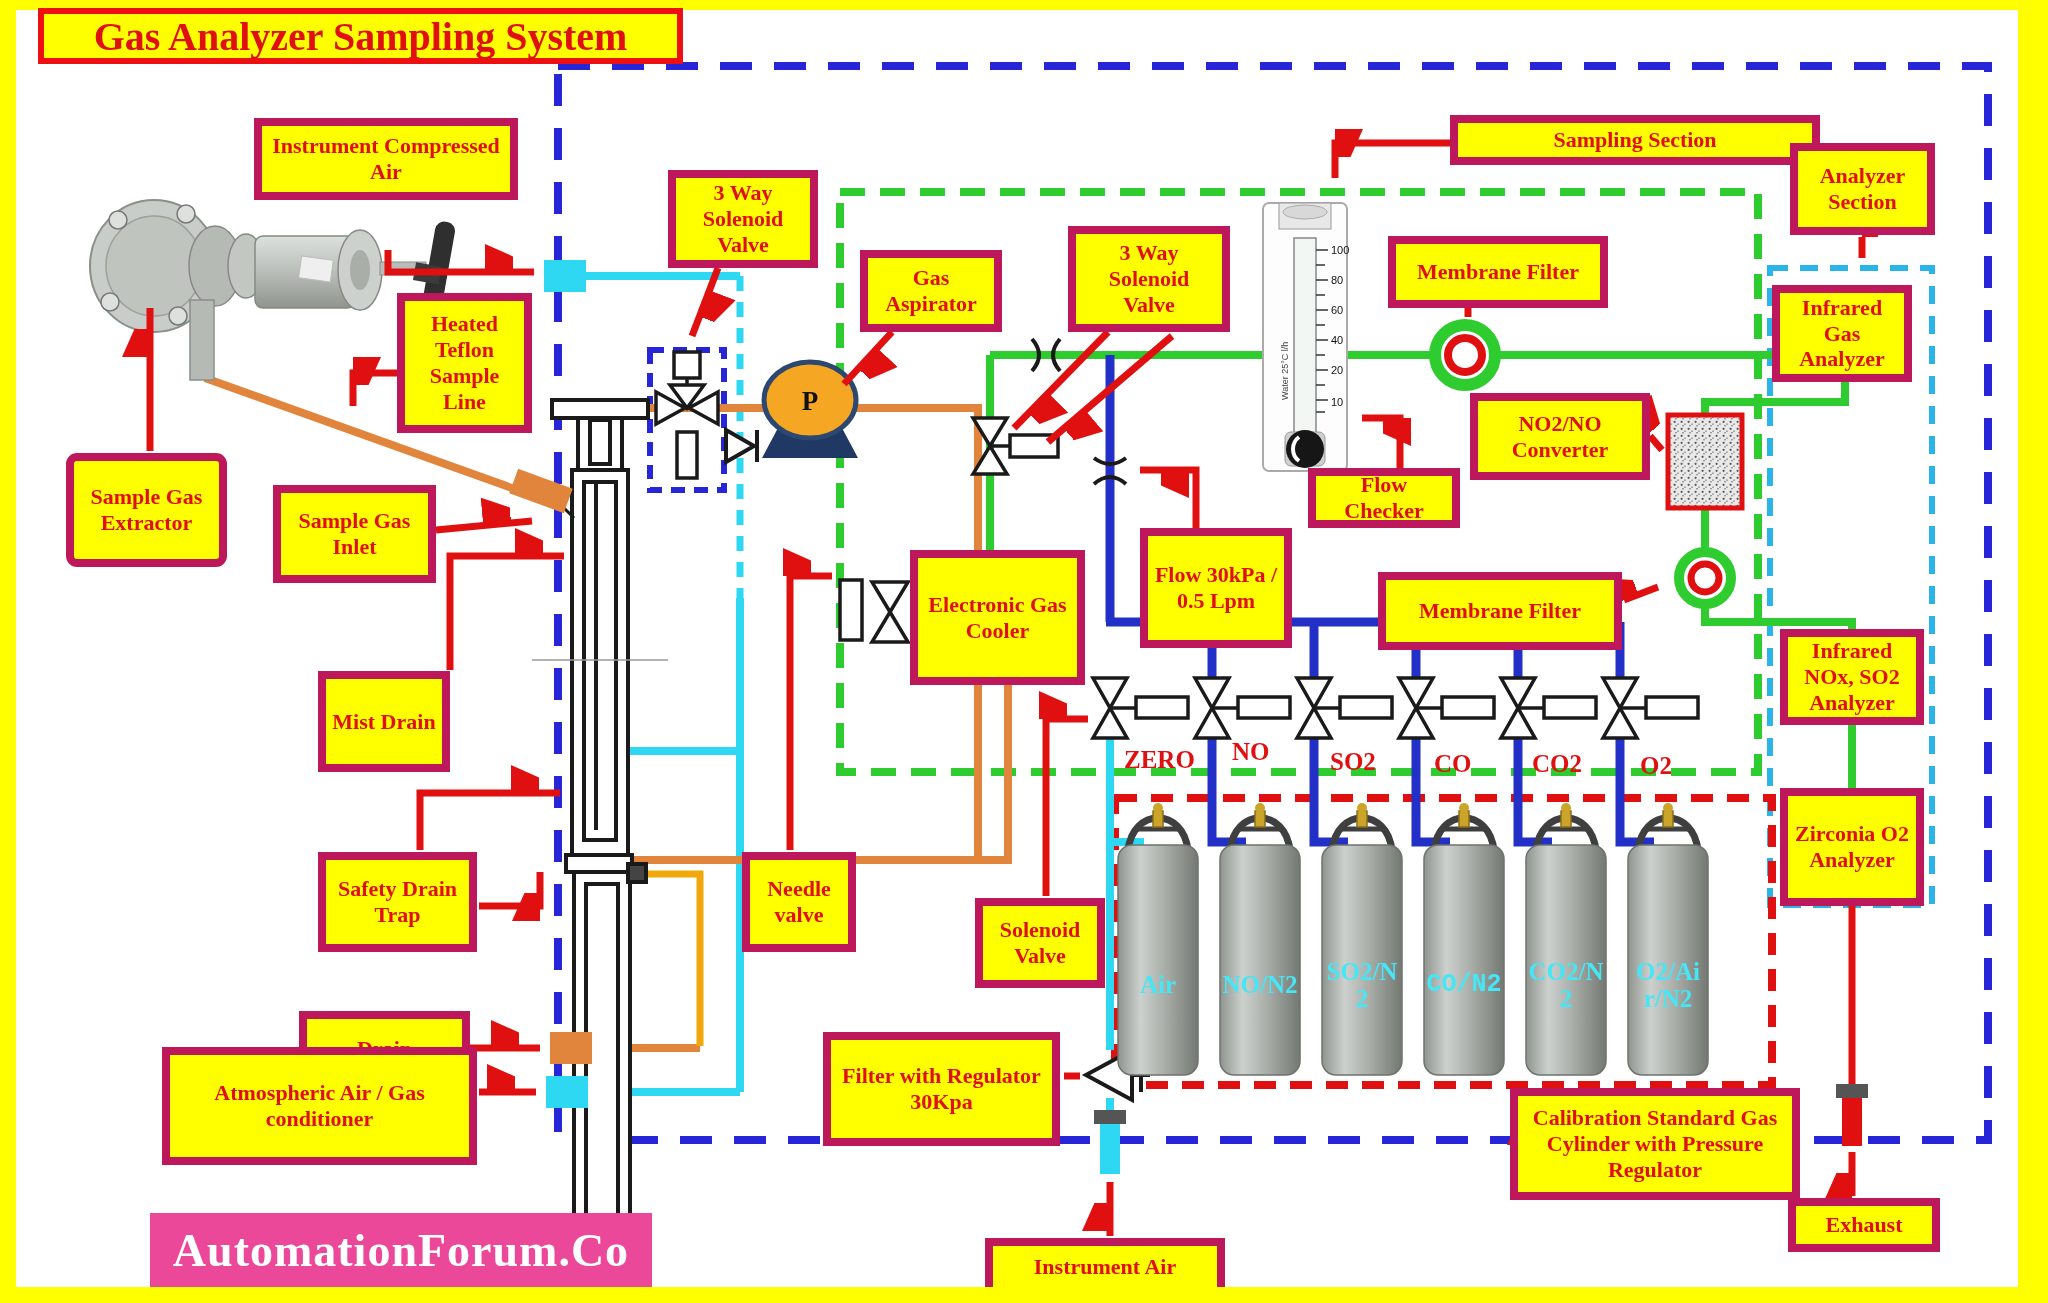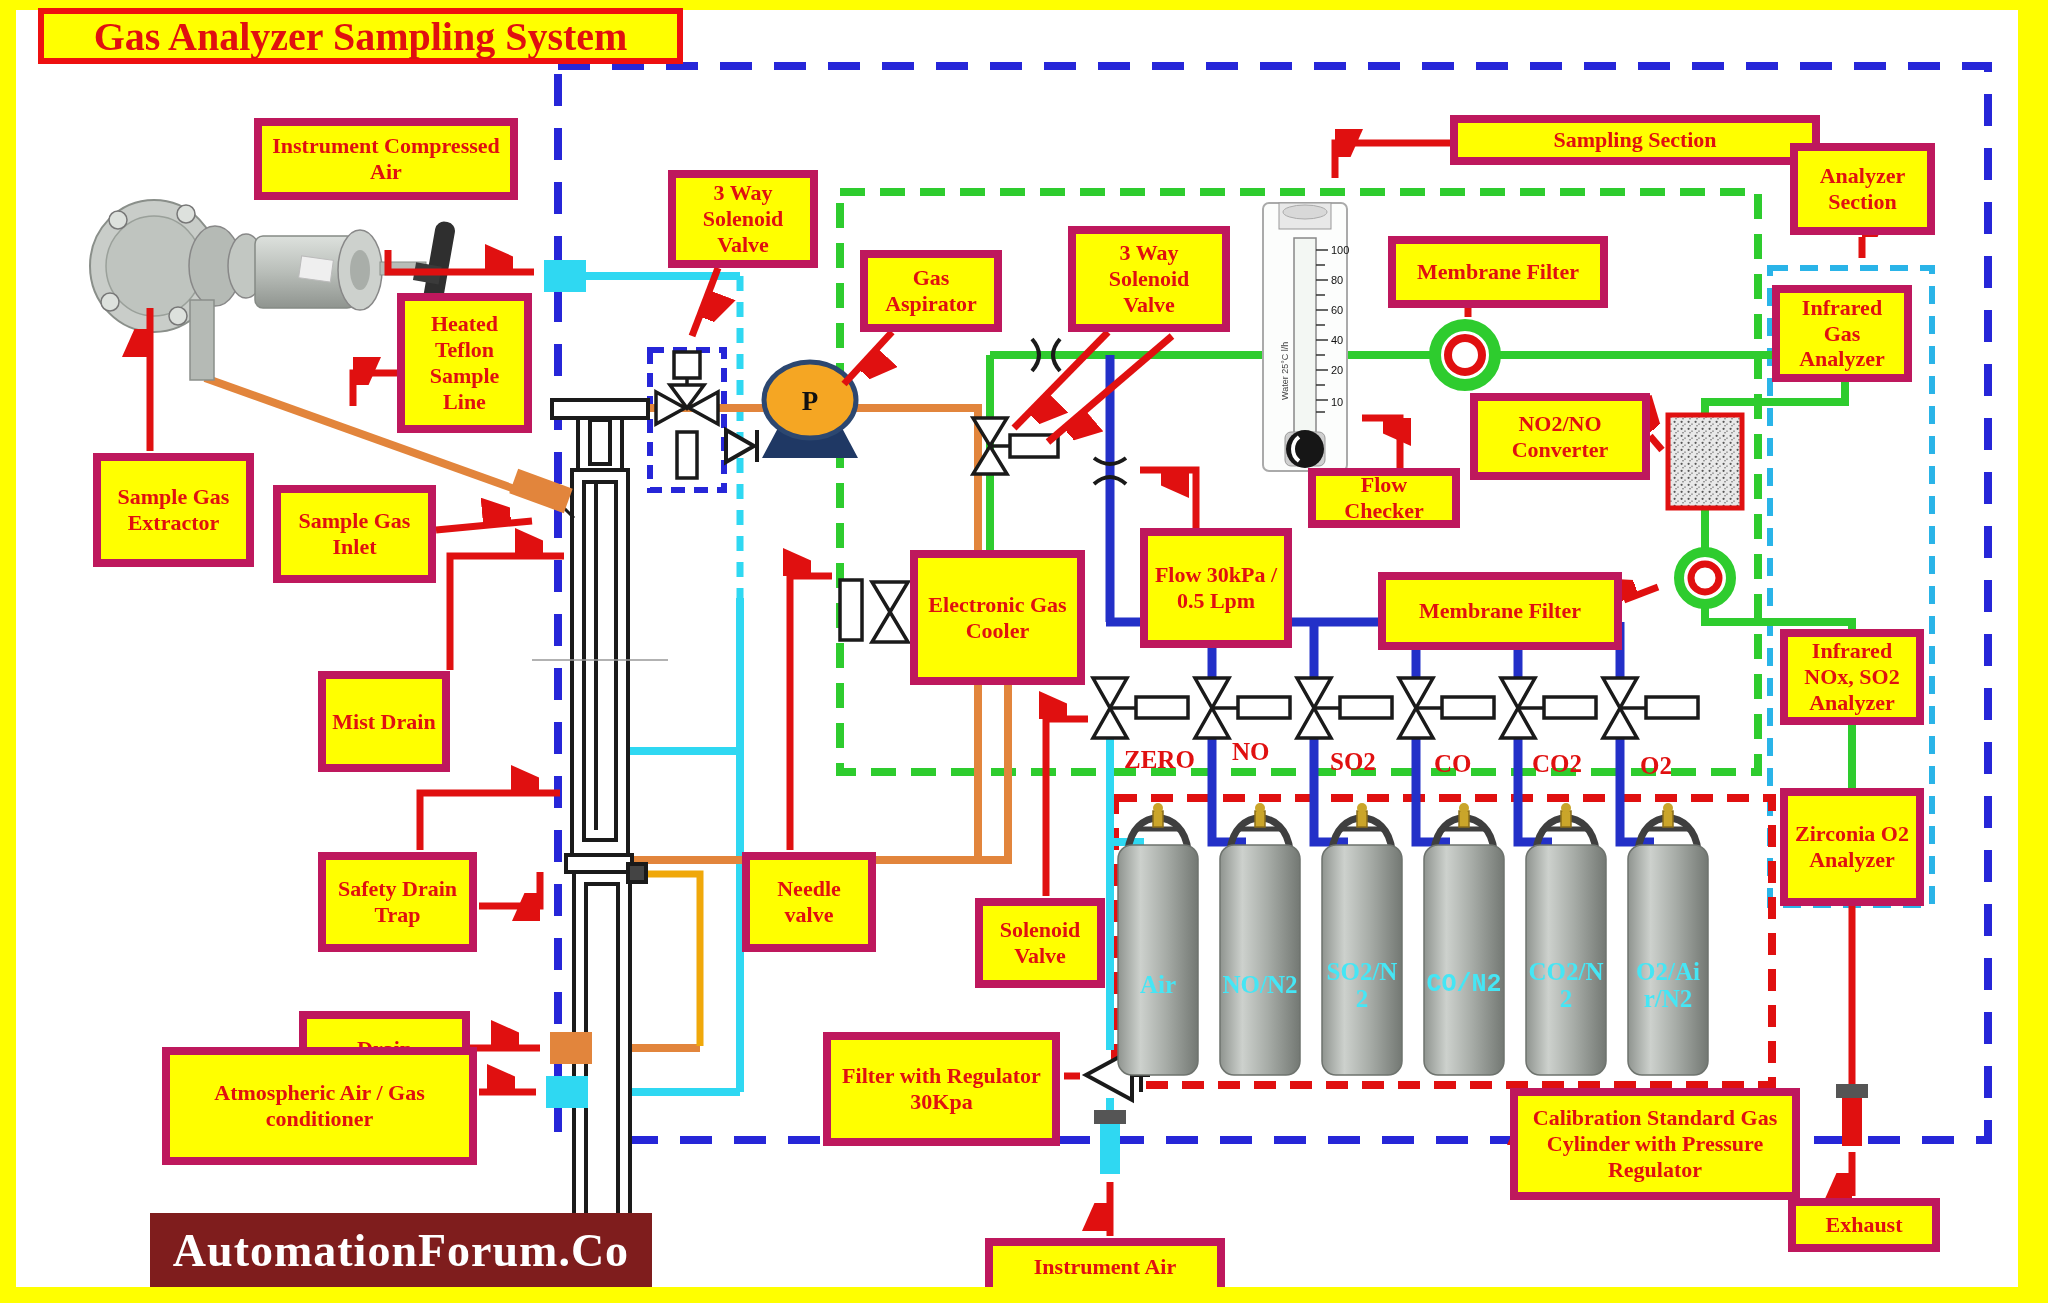--- a/index.html
+++ b/index.html
@@ -7,21 +7,21 @@
          font-family:"Liberation Serif",serif;}
   #frame{position:absolute;inset:0;border-top:10px solid #FFFF00;border-left:16px solid #FFFF00;
          border-right:30px solid #FFFF00;border-bottom:16px solid #FFFF00;pointer-events:none;z-index:50;}
   svg.layer{position:absolute;left:0;top:0;z-index:5;}
   .lbl{position:absolute;background:#FFFF00;border:8px solid #be185d;color:#E01010;
        font-weight:bold;display:flex;align-items:center;justify-content:center;text-align:center;
        font-size:22px;line-height:1.18;box-sizing:border-box;z-index:20;padding:2px 6px;}
   #title{position:absolute;left:38px;top:8px;width:645px;height:56px;background:#FFFF00;
          border:6px solid #EE1010;color:#E01010;font-weight:bold;font-size:40px;
          display:flex;align-items:center;justify-content:center;z-index:55;box-sizing:border-box;}
-  #logo{position:absolute;left:150px;top:1213px;width:502px;height:74px;background:#7f1d1d;
+  #logo{position:absolute;left:150px;top:1213px;width:502px;height:74px;background:#ec4899;
         color:#fff;font-weight:bold;font-size:46px;display:flex;align-items:center;justify-content:center;
         z-index:20;letter-spacing:1px;}
   .cyl{position:absolute;width:76px;top:905px;height:160px;display:flex;align-items:center;justify-content:center;
        text-align:center;color:#45E6F5;font-weight:bold;font-size:25px;line-height:1.1;
        word-break:break-all;z-index:15;}
 </style>
 </head>
 <body>
 
 <div id="stage">
@@ -315,28 +315,28 @@
 <div class="lbl" style="left:1068px;top:226px;width:162px;height:106px;">3 Way Solenoid Valve</div>
 <div class="lbl" style="left:1450px;top:115px;width:370px;height:50px;">Sampling Section</div>
 <div class="lbl" style="left:1388px;top:236px;width:220px;height:72px;">Membrane Filter</div>
 <div class="lbl" style="left:1790px;top:143px;width:145px;height:92px;">Analyzer Section</div>
 <div class="lbl" style="left:1772px;top:285px;width:140px;height:97px;">Infrared Gas Analyzer</div>
 <div class="lbl" style="left:1470px;top:393px;width:180px;height:87px;">NO2/NO Converter</div>
 <div class="lbl" style="left:1308px;top:468px;width:152px;height:60px;">Flow Checker</div>
 <div class="lbl" style="left:1140px;top:528px;width:152px;height:120px;">Flow 30kPa / 0.5 Lpm</div>
 <div class="lbl" style="left:1378px;top:572px;width:244px;height:78px;">Membrane Filter</div>
 <div class="lbl" style="left:397px;top:293px;width:135px;height:140px;">Heated Teflon Sample Line</div>
-<div class="lbl" style="left:93px;top:453px;width:161px;height:114px;">Sample Gas Extractor</div>
+<div class="lbl" style="left:66px;top:453px;width:161px;height:114px;border-radius:11px;">Sample Gas Extractor</div>
 <div class="lbl" style="left:273px;top:485px;width:163px;height:98px;">Sample Gas Inlet</div>
 <div class="lbl" style="left:318px;top:671px;width:132px;height:101px;">Mist Drain</div>
 <div class="lbl" style="left:318px;top:852px;width:159px;height:100px;">Safety Drain Trap</div>
 <div class="lbl" style="left:299px;top:1011px;width:171px;height:75px;">Drain</div>
 <div class="lbl" style="left:162px;top:1047px;width:315px;height:118px;">Atmospheric Air / Gas conditioner</div>
 <div class="lbl" style="left:910px;top:550px;width:175px;height:135px;">Electronic Gas Cooler</div>
-<div class="lbl" style="left:742px;top:852px;width:134px;height:100px;">Needle valve</div>
+<div class="lbl" style="left:742px;top:852px;width:114px;height:100px;">Needle valve</div>
 <div class="lbl" style="left:975px;top:898px;width:130px;height:90px;">Solenoid Valve</div>
 <div class="lbl" style="left:823px;top:1032px;width:237px;height:114px;">Filter with Regulator 30Kpa</div>
 <div class="lbl" style="left:985px;top:1238px;width:240px;height:58px;">Instrument Air</div>
 <div class="lbl" style="left:1788px;top:1198px;width:152px;height:54px;">Exhaust</div>
 <div class="lbl" style="left:1510px;top:1088px;width:290px;height:112px;">Calibration Standard Gas Cylinder with Pressure Regulator</div>
 <div class="lbl" style="left:1780px;top:629px;width:144px;height:96px;">Infrared NOx, SO2 Analyzer</div>
 <div class="lbl" style="left:1780px;top:788px;width:144px;height:118px;">Zirconia O2 Analyzer</div>
 
 <div class="cyl" style="left:1120px;">Air</div>
 <div class="cyl" style="left:1222px;">NO/N2</div>

